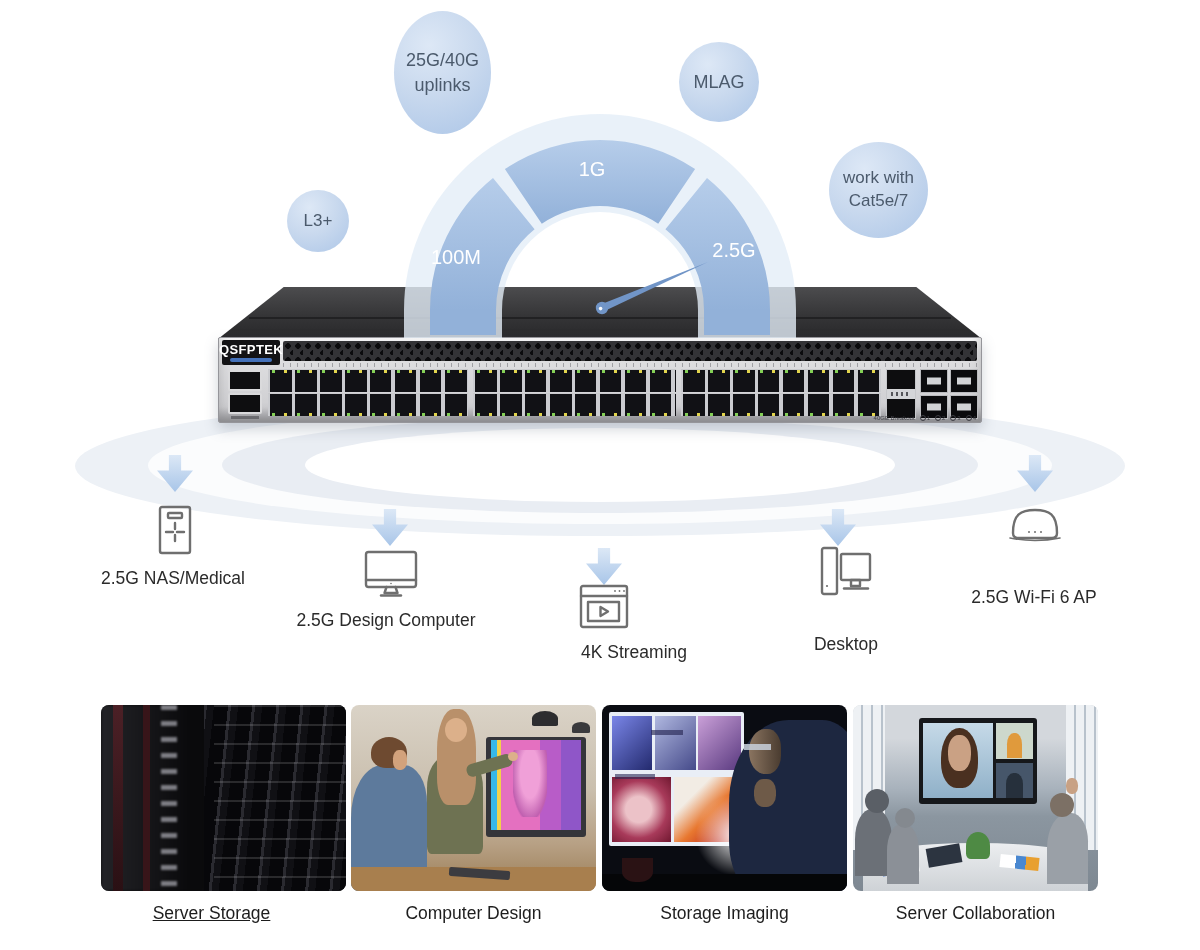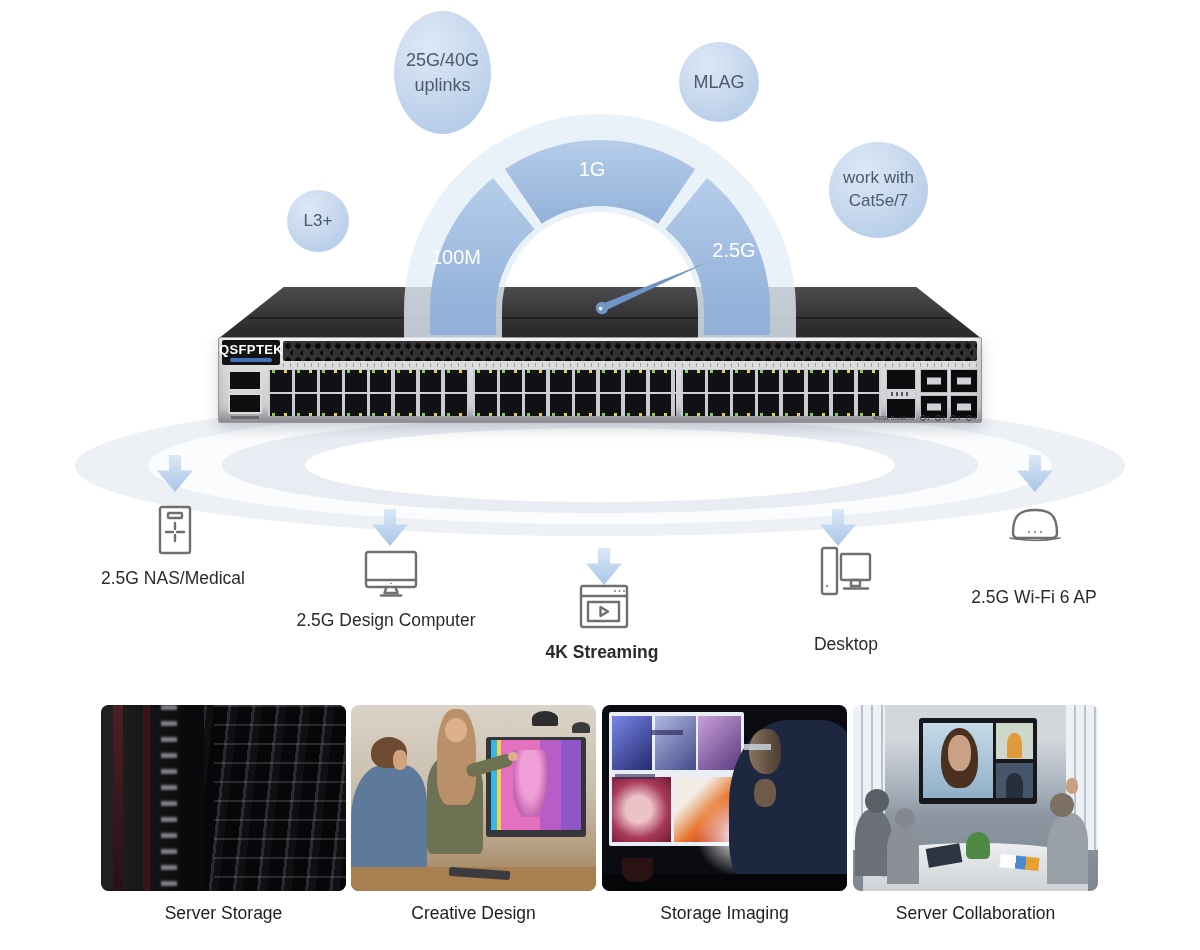--- a/index.html
+++ b/index.html
@@ -83,29 +83,29 @@
     background:linear-gradient(180deg,#dce8f6,#a8c5e8);
     clip-path:polygon(33% 0,67% 0,67% 42%,100% 42%,50% 100%,0 42%,33% 42%);}
   #ar1{left:157px;top:455px;} #ar2{left:372px;top:509px;} #ar3{left:586px;top:548px;}
   #ar4{left:820px;top:509px;} #ar5{left:1017px;top:455px;}
 
   
   .icon-svg{position:absolute;stroke:#6f6f6f;fill:none;stroke-width:2.4;stroke-linecap:round;stroke-linejoin:round;}
   .device-label{position:absolute;text-align:center;font-size:17.5px;color:#2b2b2b;}
   #ic-nas{left:153px;top:505px;} #lb-nas{left:83px;top:568px;width:180px;}
   #ic-gc{left:363px;top:549px;}  #lb-gc{left:288px;top:610px;width:196px;}
-  #ic-st{left:578px;top:583px;}  #lb-st{left:524px;top:642px;width:156px;font-weight:bold;}
+  #ic-st{left:578px;top:583px;}  #lb-st{left:556px;top:642px;width:156px;}
   #ic-dt{left:819px;top:545px;}  #lb-dt{left:796px;top:634px;width:100px;}
   #ic-ap{left:1007px;top:507px;} #lb-ap{left:954px;top:563px;width:160px;margin-top:24px;}
 
   
   .photo-card{position:absolute;top:705px;width:245px;height:186px;border-radius:8px;overflow:hidden;}
   #c1{left:101px;background:#0b0b0d;} #c2{left:351px;} #c3{left:602px;background:#0a0c12;} #c4{left:853px;}
   .caption{position:absolute;top:903px;width:245px;text-align:center;font-size:17.5px;color:#1d1d1d;}
-  #cap1{left:101px;} #cap2{left:351px;} #cap3{left:602px;} #cap4{left:853px;}
+  #cap1{left:89px;text-decoration:underline;} #cap2{left:351px;} #cap3{left:602px;} #cap4{left:853px;}
   .photo-card div{position:absolute;}
 
   
   .c1-rack{left:0;top:0;width:42%;height:100%;background:linear-gradient(90deg,#232327,#0a0a0c 85%);filter:blur(1.5px);}
   .c1-red1{left:12px;top:0;width:10px;height:100%;background:linear-gradient(180deg,#4c2026,#2a1014);}
   .c1-red2{left:42px;top:0;width:7px;height:100%;background:#381519;}
   .c1-dots{left:60px;top:0;width:16px;height:100%;filter:blur(1px);
     background:repeating-linear-gradient(180deg,rgba(215,215,225,.55) 0 5px,transparent 5px 16px);}
   .c1-servers{left:42%;top:0;right:0;height:100%;
     background:repeating-linear-gradient(96deg,#2a2a30 0 3px,#101014 3px 10px,#07070a 10px 24px);}
@@ -401,15 +401,15 @@
   <div class="c4-bL1"></div>
     <div class="c4-hL1"></div>
   <div class="c4-bL2"></div>
     <div class="c4-hL2"></div>
   <div class="c4-bR1"></div>
     <div class="c4-hR1"></div>
     <div class="c4-handR"></div>
 </div>
 
 <div class="caption" id="cap1">Server Storage</div>
-<div class="caption" id="cap2">Creative Design</div>
+<div class="caption" id="cap2">Computer Design</div>
 <div class="caption" id="cap3">Storage Imaging</div>
 <div class="caption" id="cap4">Server Collaboration</div>
 
 </body></html>

